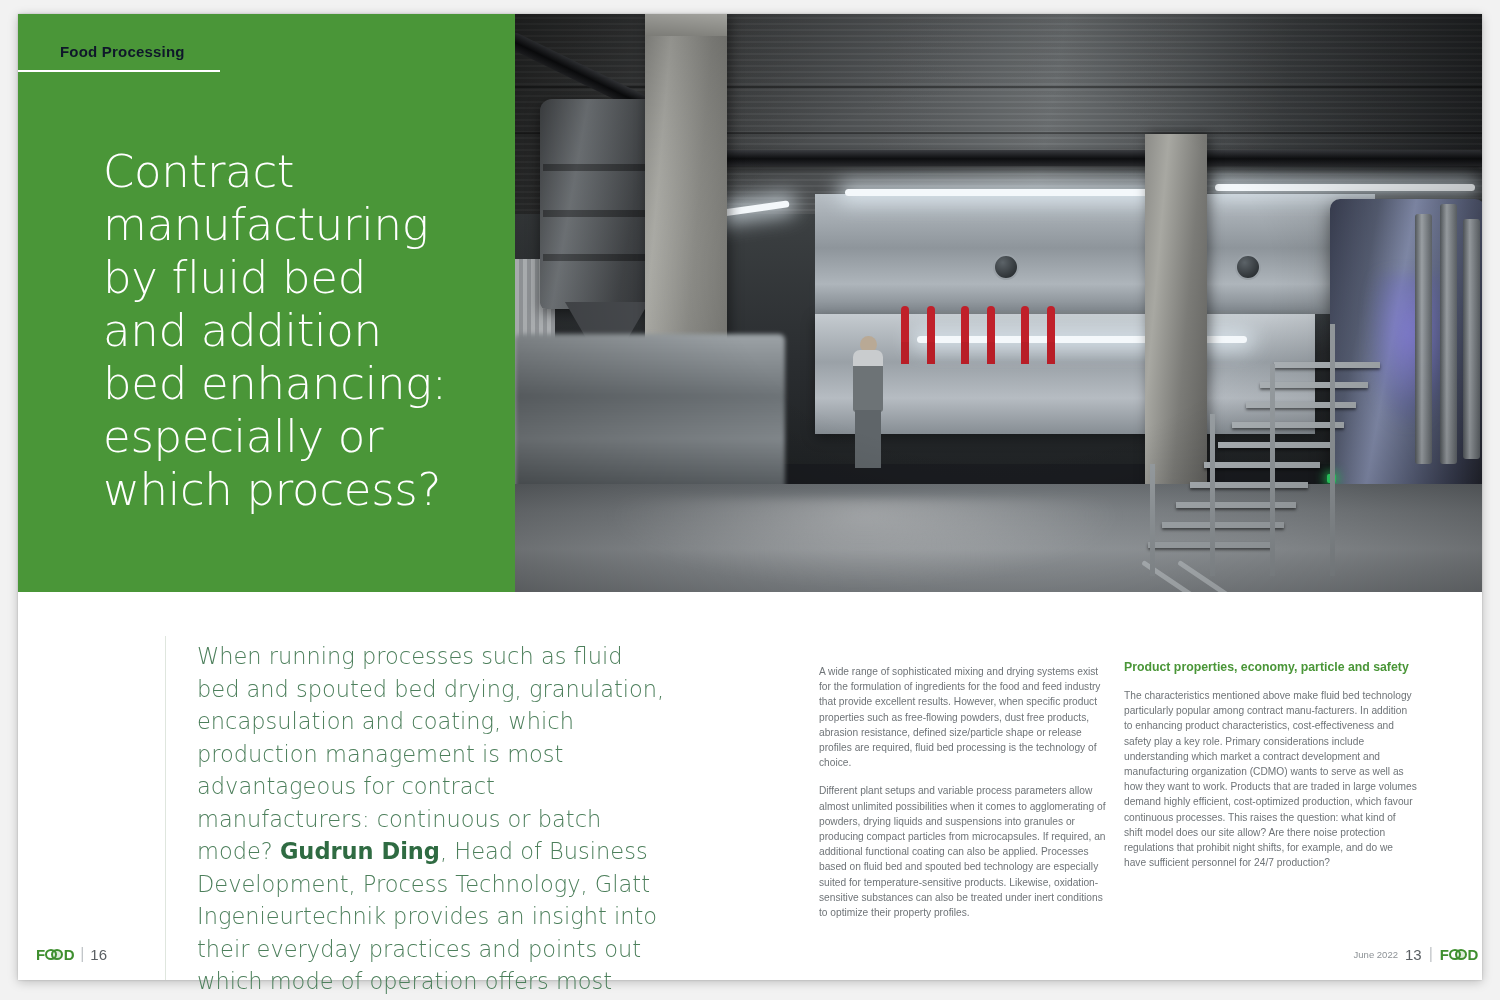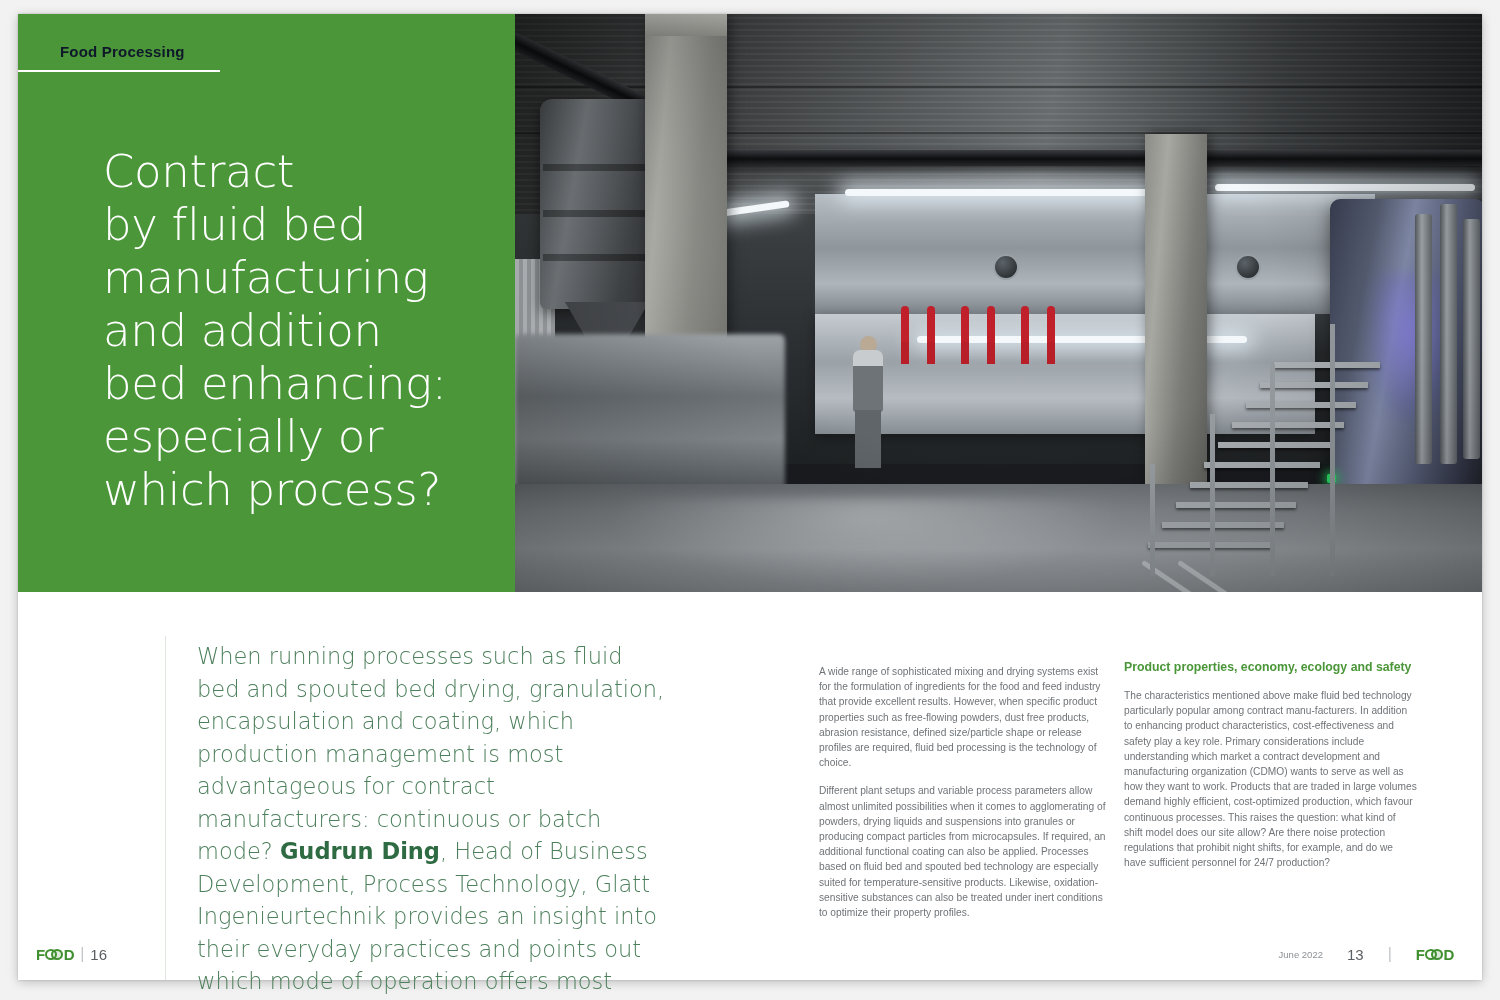--- a/index.html
+++ b/index.html
@@ -182,21 +182,21 @@
     font-size:10.2px;line-height:15.2px;
   }
   .col-mid p, .col-right p{margin:0 0 13px 0;}
   .subhead{
     color:#4a9638;font-weight:bold;font-size:12.3px;line-height:15px;
     margin:0 0 9px 0;font-family:"Liberation Sans", sans-serif;
   }
 
   
   .footer-left{position:absolute;left:18px;bottom:17px;display:flex;align-items:center;gap:6px;}
-  .footer-right{position:absolute;right:28px;bottom:17px;display:flex;align-items:center;gap:24px;}
+  .footer-right{position:absolute;right:4px;bottom:17px;display:flex;align-items:center;gap:7px;}
   .pgnum{font-family:"Liberation Sans", sans-serif;font-size:15px;color:#5a5f63;}
   .pipe{color:#c2c6c9;font-size:16px;font-family:"Liberation Sans", sans-serif;}
   .issue{font-family:"Liberation Sans", sans-serif;font-size:9.5px;color:#8d9296;}
   
   .logo{display:inline-flex;align-items:center;font-family:"Liberation Sans", sans-serif;
     font-weight:bold;font-size:15px;color:#3f8f2f;letter-spacing:-0.4px;}
   .logo .oo{position:relative;display:inline-block;width:19px;height:13px;margin:0 0px;}
   .logo .oo i{position:absolute;top:1px;width:12px;height:11px;border:2px solid #3f8f2f;border-radius:50%;box-sizing:border-box;}
   .logo .oo i.a{left:0;}
   .logo .oo i.b{left:6px;background:rgba(63,143,47,.18);}
@@ -208,22 +208,22 @@
 <div class="canvas">
   <div class="spread">
 
     <div class="green-panel">
       <div class="kicker-rule"></div>
       <div class="kicker-wrap">
         <span class="kicker">Food Processing</span>
       </div>
       <div class="headline">
         <div>Contract</div>
+        <div>manufacturing</div>
         <div>by fluid bed</div>
-        <div>manufacturing</div>
         <div>and addition</div>
         <div>bed enhancing:</div>
         <div>especially or</div>
         <div>which process?</div>
       </div>
     </div>
 
     <div class="photo">
       <div class="ph ceiling"></div>
       <div class="ph ceil-seam" style="left:0;top:72px;width:967px;"></div>
@@ -322,21 +322,21 @@
       <div class="intro">
         <span>When running processes such as fluid bed and spouted bed drying, granulation, encapsulation and coating, which production management is most advantageous for contract manufacturers: continuous or batch mode? </span><b>Gudrun Ding</b><span>, Head of Business Development, Process Technology, Glatt Ingenieurtechnik provides an insight into their everyday practices and points out which mode of operation offers most benefits.</span>
       </div>
 
       <div class="col-mid">
         <p>A wide range of sophisticated mixing and drying systems exist for the formulation of ingredients for the food and feed industry that provide excellent results. However, when specific product properties such as free-flowing powders, dust free products, abrasion resistance, defined size/particle shape or release profiles are required, fluid bed processing is the technology of choice.</p>
         <p>Different plant setups and variable process parameters allow almost unlimited possibilities when it comes to agglomerating of powders, drying liquids and suspensions into granules or producing compact particles from microcapsules. If required, an additional functional coating can also be applied. Processes based on fluid bed and spouted bed technology are especially suited for temperature-sensitive products. Likewise, oxidation-sensitive substances can also be treated under inert conditions to optimize their property profiles.</p>
       </div>
 
       <div class="col-right">
-        <p class="subhead">Product properties, economy, ecology and safety</p>
+        <p class="subhead">Product properties, economy, particle and safety</p>
         <p>The characteristics mentioned above make fluid bed technology particularly popular among contract manu-facturers. In addition to enhancing product characteristics, cost-effectiveness and safety play a key role. Primary considerations include understanding which market a contract development and manufacturing organization (CDMO) wants to serve as well as how they want to work. Products that are traded in large volumes demand highly efficient, cost-optimized production, which favour continuous processes. This raises the question: what kind of shift model does our site allow? Are there noise protection regulations that prohibit night shifts, for example, and do we have sufficient personnel for 24/7 production?</p>
       </div>
 
       <div class="footer-left">
         <span class="logo">
           <span>F</span>
           <span class="oo">
               <i class="a"></i>
               <i class="b"></i>
             </span>

